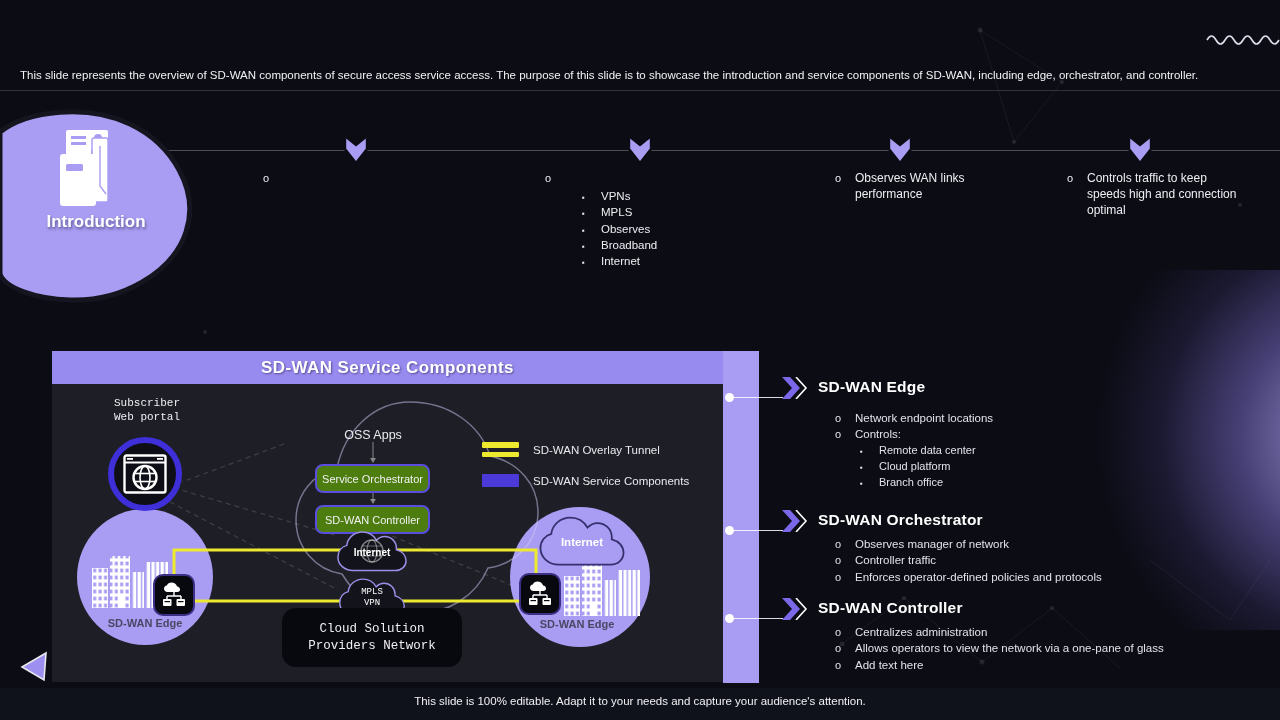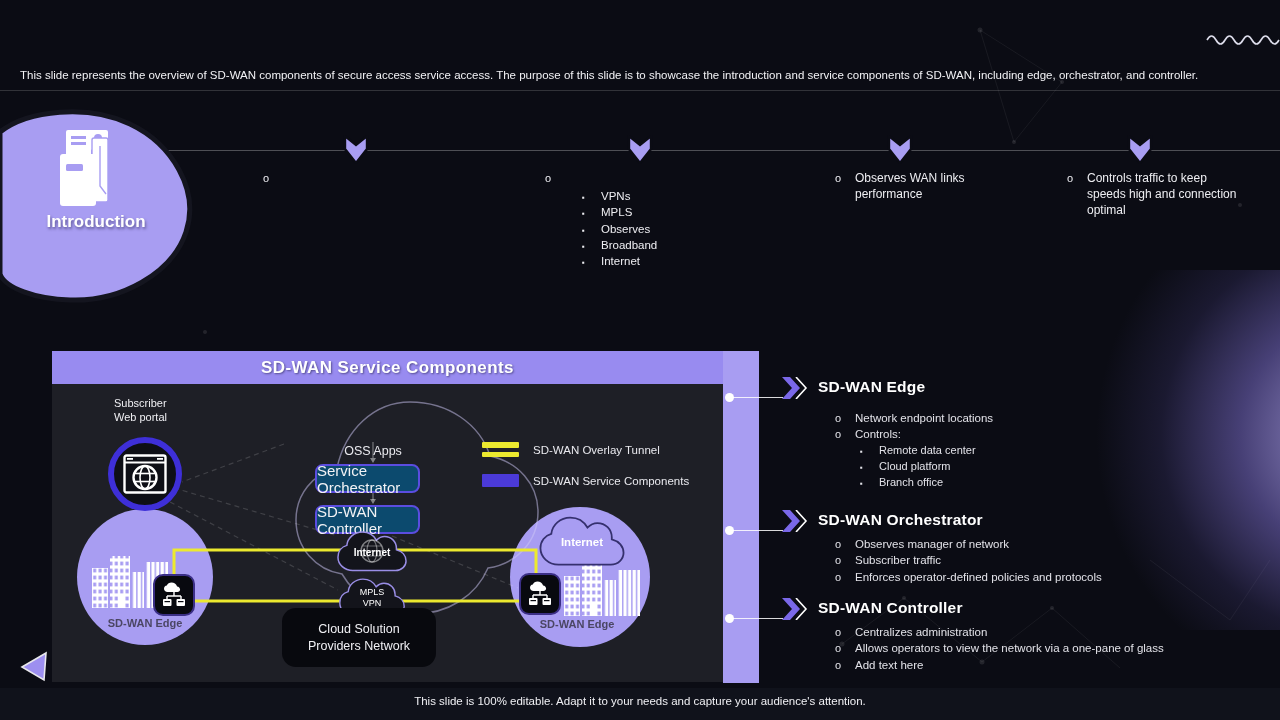--- a/index.html
+++ b/index.html
@@ -3,21 +3,21 @@
 <meta charset="utf-8">
 <style>
   * { margin:0; padding:0; box-sizing:border-box; }
   html,body { background:#07080d; }
   .slide {
     position:relative; width:1280px; height:720px; overflow:hidden;
     background:#0b0c14; font-family:"Liberation Sans", sans-serif; color:#e8e8ec;
   }
   svg { display:block; }
   .abs { position:absolute; }
-  .preline { white-space:pre-line; }
+  .preline { white-space:pre-line;font-family:Liberation Mono, monospace; }
 
   
   .title { position:absolute; left:20px; top:14px; font-size:37px; font-weight:700; color:#ffffff; letter-spacing:.3px; }
   .subtitle { position:absolute; left:20px; top:69px; width:1245px; font-size:11.5px; color:#f2f2f5; }
   .hdiv { position:absolute; left:0; top:90px; width:1280px; height:1px; background:rgba(255,255,255,.16); }
   .squiggle { position:absolute; left:1206px; top:30px; }
 
   
   .timeline { position:absolute; left:168px; top:150px; width:1112px; height:1px; background:rgba(255,255,255,.28); }
   .t-arrow { position:absolute; top:135px; }
@@ -36,33 +36,33 @@
   .submark { flex:0 0 8px; font-size:8px; padding-top:2px; }
 
   
   .panel { position:absolute; left:20px; top:351px; width:671px; height:331px;margin-left:32px; }
   .panel-header { height:33px; background:#988bf0; color:#fff; font-size:17px; font-weight:700;
     display:flex; align-items:center; justify-content:center; letter-spacing:.4px;
     text-shadow:1px 1px 2px rgba(20,15,50,.5); }
   .panel-body { position:relative; width:671px; height:298px; background:#1e1f26; }
   .site-circle { position:absolute; width:136px; height:136px; border-radius:50%; background:#a89df2; }
   .site-label { position:absolute; text-align:center; font-size:11px; font-weight:700; color:#4b4664; }
-  .nbox { position:absolute; width:105px; height:29px; background:#0c4a6e; border:2px solid #5b4de0;
-    border-radius:8px; color:#f2f2f5; font-size:15px; display:flex; align-items:center; justify-content:center; }
-  .oss-label { position:absolute; left:275px; top:60px; width:92px; text-align:center; font-size:12.5px; color:#e9e9ee; }
+  .nbox { position:absolute; width:115px; height:29px; background:#4d7c0f; border:2px solid #5b4de0;
+    border-radius:8px; color:#f2f2f5; font-size:11px; display:flex; align-items:center; justify-content:center; }
+  .oss-label { position:absolute; left:275px; top:44px; width:92px; text-align:center; font-size:12.5px; color:#e9e9ee; }
   .sub-label { position:absolute; left:62px; top:12px; font-size:11px; line-height:14px; color:#efeff3; }
   .portal { position:absolute; left:56px; top:53px; width:74px; height:74px; border-radius:50%;
     border:6px solid #3e2fd8; background:#0e0f16; display:flex; align-items:center; justify-content:center; }
   .edge-dev { position:absolute; width:42px; height:42px; border-radius:10px; background:#08090f;
     border:2px solid #3b2f86; display:flex; align-items:center; justify-content:center; }
   .cloud-wrap { position:absolute; }
   .cloud-wrap .cl-label { position:absolute; left:0; top:0; width:100%; height:100%;
     display:flex; align-items:center; justify-content:center; text-align:center;
     color:#fff; font-weight:700; }
-  .providers-box { position:absolute; left:230px; top:224px; width:154px; height:59px; background:#08090e;
+  .providers-box { position:absolute; left:230px; top:224px; width:180px; height:59px; background:#08090e;
     border-radius:14px; display:flex; align-items:center; justify-content:center; text-align:center;
     font-size:12.5px; line-height:17px; color:#f0f0f4; }
   .legend-item { position:absolute; display:flex; align-items:center; gap:14px; font-size:11.5px; color:#e9e9ee; }
   .sw-dline { display:flex; flex-direction:column; gap:4px; width:37px; }
   .sw-dline i { display:block; height:5.5px; background:#ece92f; border-radius:1px; }
   .sw-rect { width:37px; height:13px; background:#4b3ad8; border-radius:1px; }
 
   
   .vbar { position:absolute; left:723px; top:351px; width:36px; height:332px; background:#a89df2; }
   .dot { position:absolute; width:9px; height:9px; border-radius:50%; background:#fff; }
@@ -379,21 +379,21 @@
     <path d="M16 0 L26 11 L16 22" fill="none" stroke="#ffffff" stroke-width="1.6"></path>
   </svg>
   <div class="sec-head" style="top:511px;">SD-WAN Orchestrator</div>
   <div class="sec-bullets" style="top:536px; width:420px;">
     <div class="brow">
         <span class="marker">o</span>
         <span>Observes manager of network</span>
       </div>
     <div class="brow">
         <span class="marker">o</span>
-        <span>Subscriber traffic</span>
+        <span>Controller traffic</span>
       </div>
     <div class="brow">
         <span class="marker">o</span>
         <span>Enforces operator-defined policies and protocols</span>
       </div>
   </div>
 
   <div class="dot" style="left:725px; top:614px;"></div>
   <div class="conn" style="left:733px; top:618px;"></div>
   <svg class="chev" style="left:780px; top:598px;" width="36" height="22" viewBox="0 0 36 22">

